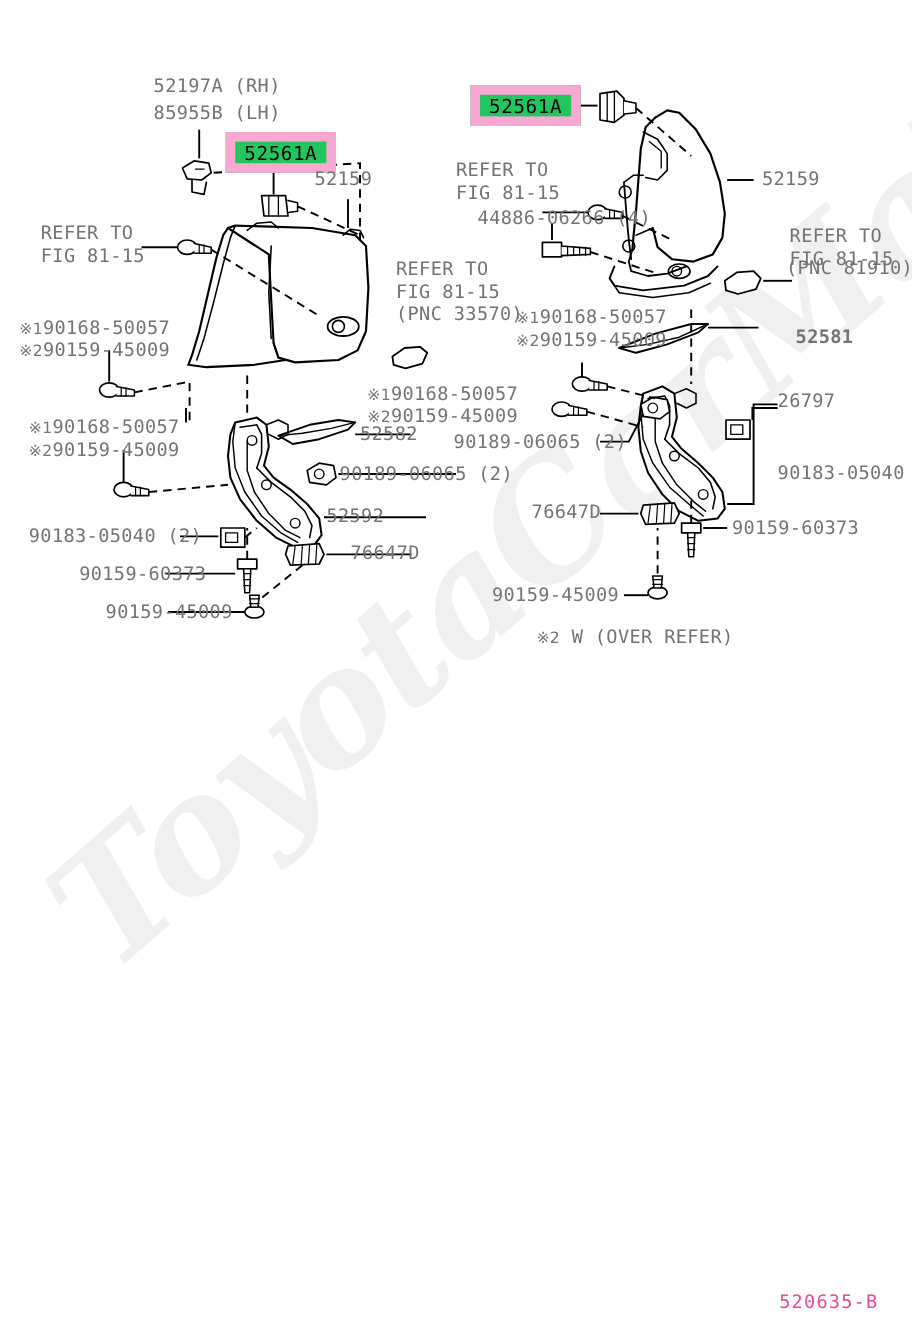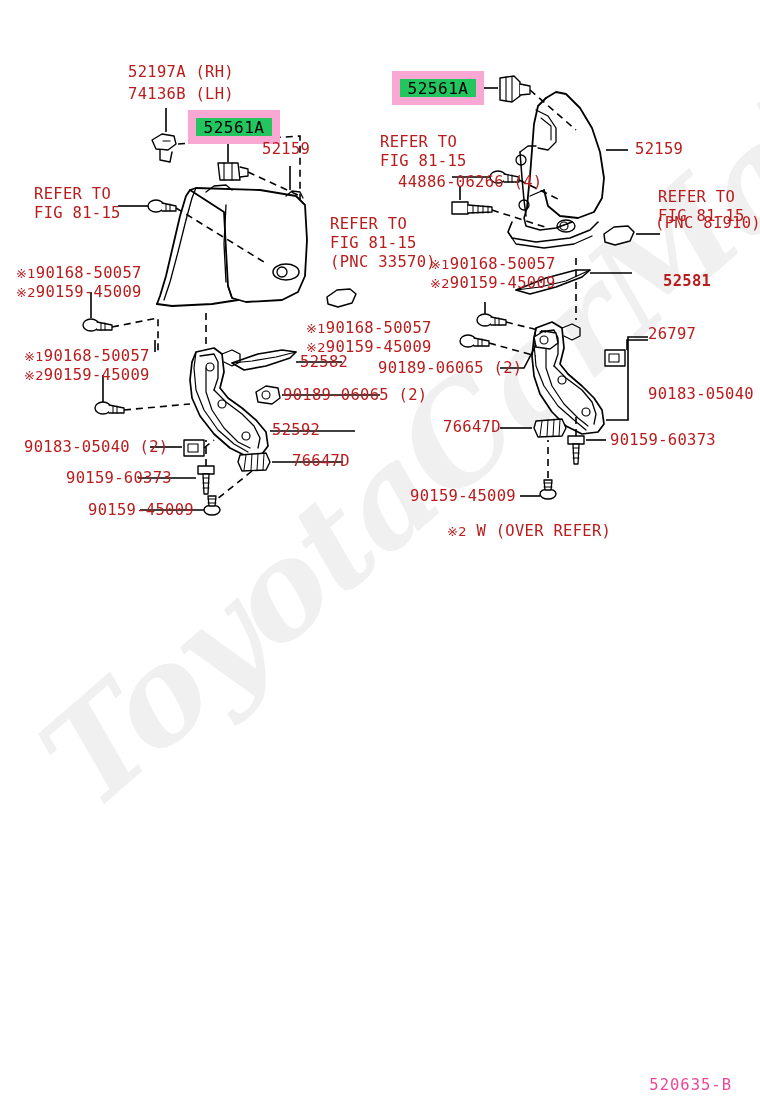--- a/index.html
+++ b/index.html
@@ -50,21 +50,21 @@
     width: 760px;
     height: 1112px;
     pointer-events: none;
   }
   
   .lbl {
     position: absolute;
     font-family: "DejaVu Sans Mono", "Liberation Mono", monospace;
     font-size: 15.5px;
     line-height: 19px;
-    color: #b91c1c;
+    color: #737373;
     white-space: pre;
     letter-spacing: 0.3px;
   }
   .lbl .mk {
     font-family: "DejaVu Sans", "Liberation Sans", sans-serif;
     font-size: 13px;
   }
   
   .hl {
     position: absolute;
@@ -386,21 +386,21 @@
       <path d="M576,258 L576,320"></path>
       <path d="M548,478 L548,440"></path>
       <path d="M576,436 L576,412"></path>
     </g>
   </svg>
 
   <div class="hl" id="hl-left" style="left:188px; top:110px; width:92px; height:34px;">52561A</div>
   <div class="hl" id="hl-right" style="left:392px; top:71px; width:92px; height:34px;">52561A</div>
 
   <div class="lbl" style="left:128px; top:63px;">52197A (RH)</div>
-  <div class="lbl" style="left:128px; top:85px;">74136B (LH)</div>
+  <div class="lbl" style="left:128px; top:85px;">85955B (LH)</div>
   <div class="lbl" style="left:262px; top:140px;">52159</div>
 
   <div class="lbl" style="left:34px; top:185px;">REFER TO</div>
   <div class="lbl" style="left:34px; top:204px;">FIG 81-15</div>
 
   <div class="lbl" style="left:330px; top:215px;">REFER TO</div>
   <div class="lbl" style="left:330px; top:234px;">FIG 81-15</div>
   <div class="lbl" style="left:330px; top:253px;">(PNC 33570)</div>
 
   <div class="lbl" style="left:16px; top:264px;"><span class="mk">※1</span><span>90168-50057</span></div>

